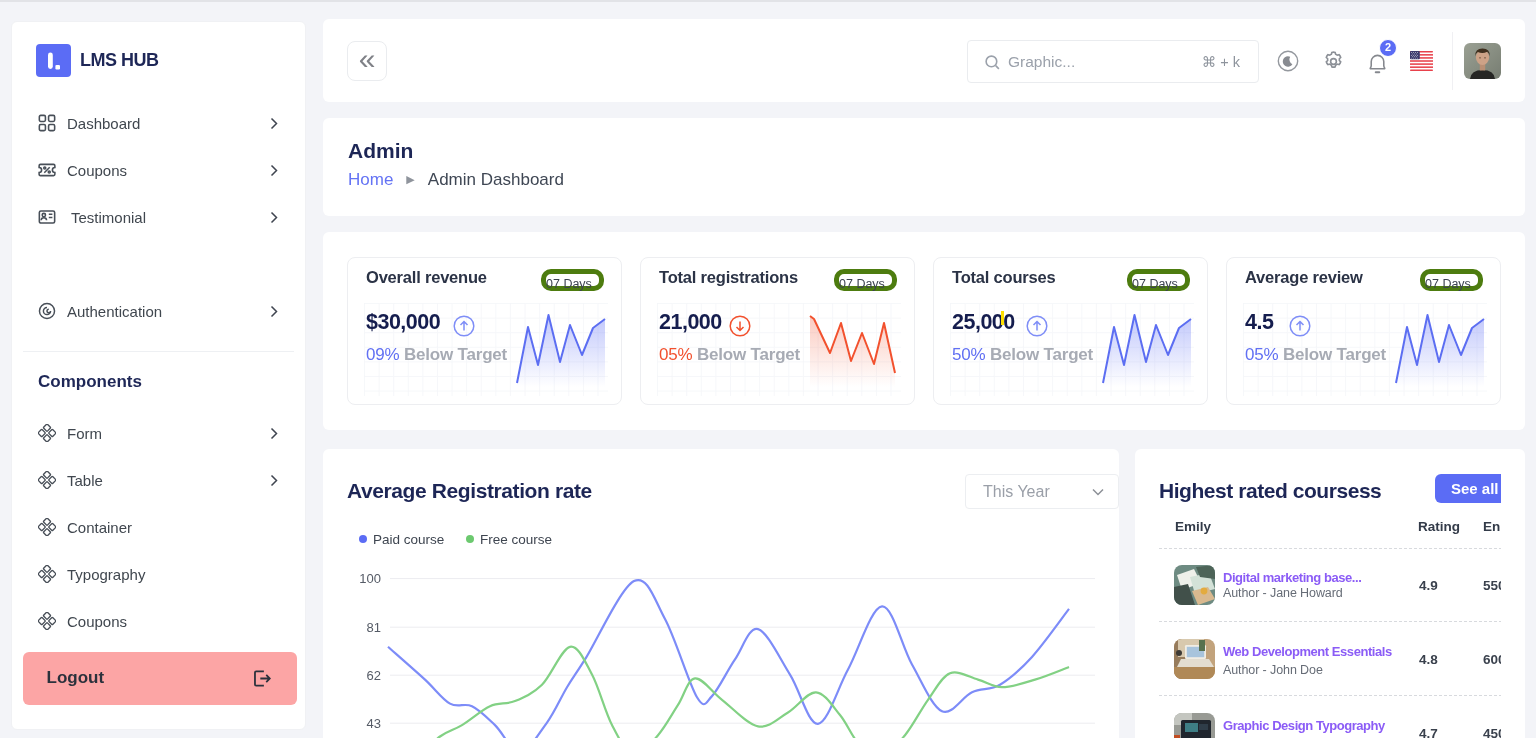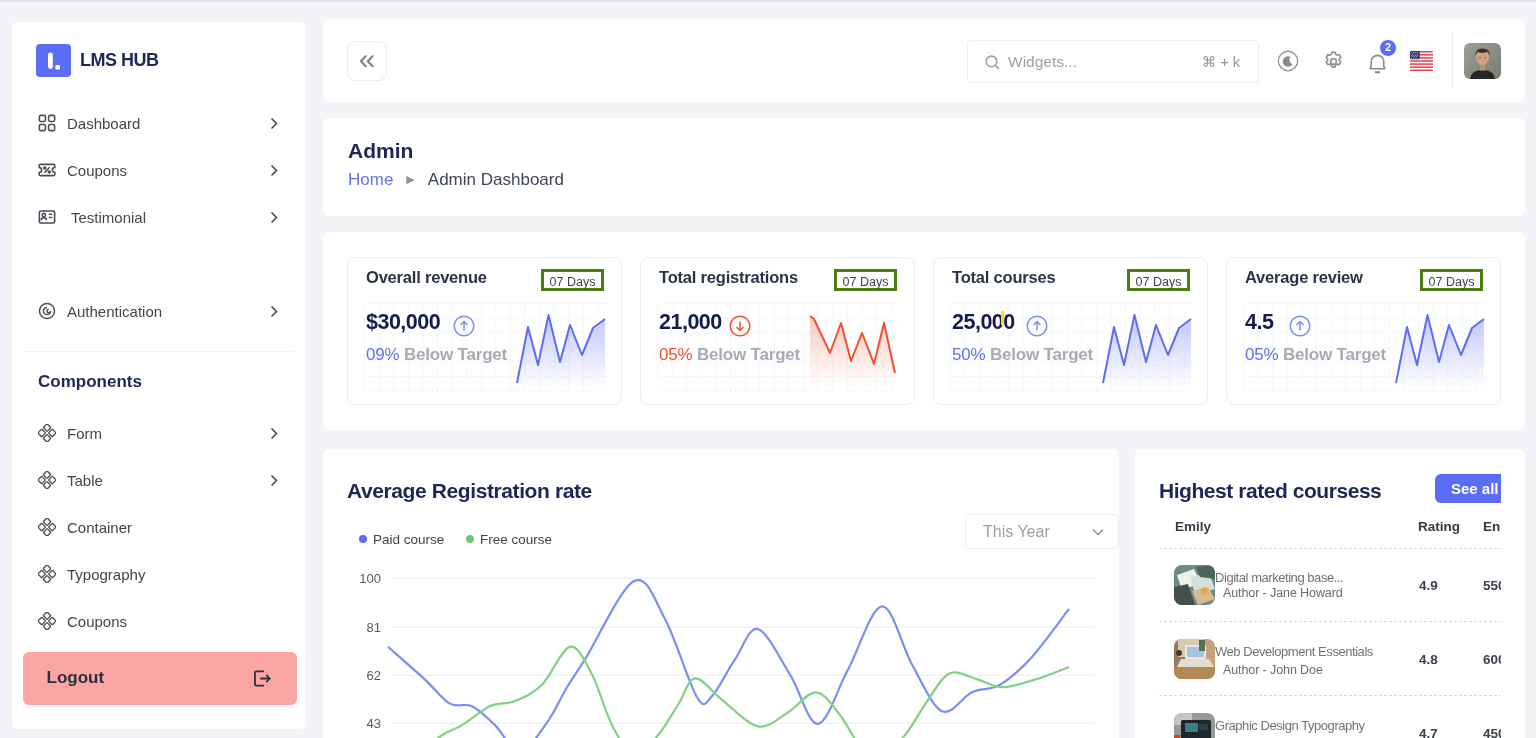--- a/index.html
+++ b/index.html
@@ -35,43 +35,43 @@
 #phead .bc{position:absolute;left:25px;top:52px;font-size:17px;color:#3f4754;}
 #phead .bc a{color:#6473f4;text-decoration:none;}
 #phead .bc .sep{color:#8f949c;font-size:11px;padding:0 13px;position:relative;top:-2px;}
 
 #stats{left:323px;top:230px;width:1202px;height:198px;}
 .scard{position:absolute;top:25px;width:275px;height:148px;border:1px solid #edeef1;border-radius:8px;background:#fff;}
 .scard .grid{position:absolute;left:16px;top:45px;width:244px;height:93px;
  background-image:linear-gradient(to right,#eef0f5 1px,transparent 1px),linear-gradient(to bottom,#eef0f5 1px,transparent 1px);
  background-size:14.6px 14.6px;opacity:.55;}
 .scard .ti{position:absolute;left:18px;top:10px;font-size:16.5px;font-weight:bold;color:#2b3346;letter-spacing:-.2px;}
-.scard .days{position:absolute;right:17px;top:11px;width:63px;height:22px;border:3px solid #4d7c0f;border-radius:0;font-size:12.5px;color:#3c4350;text-align:center;line-height:21px;}
+.scard .days{position:absolute;right:17px;top:11px;width:63px;height:22px;border:5px solid #4d7c0f;border-radius:10px;font-size:12.5px;color:#3c4350;text-align:left;line-height:21px;}
 .scard .num{position:absolute;left:18px;top:52px;font-size:21.5px;font-weight:bold;color:#151d4e;letter-spacing:-.5px;}
 .scard .pct{position:absolute;left:18px;top:87px;font-size:17px;font-weight:bold;color:#a7abb4;letter-spacing:-.2px;}
 .scard .pct b{font-weight:normal;}
 .scard .circ{position:absolute;top:57px;}
 .scard svg.spark{position:absolute;right:15px;top:55px;}
 .up{color:#6170f3;}.dn{color:#f2512e;}
 
 #chart{left:323px;top:447px;width:796px;height:291px;border-radius:6px 6px 0 0;}
 #chart h2{position:absolute;left:24px;top:30px;font-size:21px;color:#1d2656;letter-spacing:-.4px;}
-#select{position:absolute;left:642px;top:25px;width:154px;height:35px;border:1px solid #eceef1;border-radius:4px;margin-top:40px;}
+#select{position:absolute;left:642px;top:25px;width:154px;height:35px;border:1px solid #eceef1;border-radius:4px;}
 #select .t{position:absolute;left:17px;top:8px;font-size:16px;color:#9a9fa8;}
 .leg{position:absolute;top:83px;font-size:13.5px;color:#3e4550;}
 .leg i{display:inline-block;width:8px;height:8px;border-radius:50%;margin-right:6px;position:relative;top:-1px;}
 
 #courses{left:1135px;top:447px;width:390px;height:291px;border-radius:6px 6px 0 0;}
 #courses h2{position:absolute;left:24px;top:30px;font-size:21px;color:#1d2656;letter-spacing:-.45px;}
 #seeall{position:absolute;left:300px;top:25px;width:90px;height:29px;background:#5b6cf5;border-radius:6px;color:#fff;font-size:15px;font-weight:bold;line-height:29px;text-indent:16px;}
 #seeallclip{position:absolute;left:0;top:0;width:366px;height:291px;overflow:hidden;}
 .th{position:absolute;top:70px;font-size:13.5px;font-weight:bold;color:#333b49;}
 .dash{position:absolute;left:24px;width:343px;border-top:1px dashed #d8dade;}
 .crow .thumb{position:absolute;left:39px;width:41px;height:40px;border-radius:8px;overflow:hidden;}
-.crow .cti{position:absolute;left:80px;font-size:13px;font-weight:normal;color:#737373;letter-spacing:-.45px;}
+.crow .cti{position:absolute;left:88px;font-size:13px;font-weight:bold;color:#8b5cf6;letter-spacing:-.45px;}
 .crow .cau{position:absolute;left:88px;font-size:12.5px;color:#666c76;letter-spacing:-.1px;}
 .crow .rt{position:absolute;left:284px;font-size:13.5px;font-weight:bold;color:#3a414d;}
 .crow .en{position:absolute;left:348px;font-size:13.5px;font-weight:bold;color:#3a414d;}
 </style>
 </head>
 <body>
 
 <div id="sidebar" class="card">
   <div id="logo"><svg width="35" height="33" viewBox="0 0 35 33">
         <rect x="12" y="8.5" width="4.8" height="16.5" rx="2.4" fill="#fff"></rect>
@@ -186,21 +186,21 @@
     </div>
 </div>
 
 <div id="topbar" class="card">
   <div id="collapse">«</div>
   <div id="search">
     <svg style="position:absolute;left:16px;top:13px" width="17" height="17" viewBox="0 0 16 16" fill="none" stroke="#9ba1ab" stroke-width="1.5">
         <circle cx="7" cy="7" r="5"></circle>
         <path d="M11 11 L14 14"></path>
       </svg>
-    <span class="ph">Widgets...</span>
+    <span class="ph">Graphic...</span>
       <span class="kk">⌘ + k</span>
   </div>
   <div class="tbicon" style="left:954px"><svg width="22" height="22" viewBox="0 0 22 22">
         <circle cx="11" cy="11" r="9.7" fill="none" stroke="#94989e" stroke-width="1.4"></circle>
         <path d="M13.2 6.8 a5.2 5.2 0 1 0 2.2 7.4 a5.2 5.2 0 0 1 -2.2 -7.4z" fill="#888b91"></path>
       </svg></div>
   <div class="tbicon" style="left:999px"><svg width="23" height="23" viewBox="0 0 24 24" fill="none" stroke="#8c9097" stroke-width="1.7">
         <circle cx="12" cy="12" r="3"></circle>
         <path d="M10.3 2.5 q1.7-.6 3.4 0 l.5 1.9 q.9.3 1.7 1 l1.9-.6 q1.3 1.3 1.7 3 l-1.4 1.3 q.1.9 0 1.9 l1.4 1.3 q-.4 1.7-1.7 3 l-1.9-.6 q-.8.7-1.7 1 l-.5 1.9 q-1.7.6-3.4 0 l-.5-1.9 q-.9-.3-1.7-1 l-1.9.6 q-1.3-1.3-1.7-3 l1.4-1.3 q-.1-.9 0-1.9 L4.5 7.8 q.4-1.7 1.7-3 l1.9.6 q.8-.7 1.7-1 z"></path>
       </svg></div>

